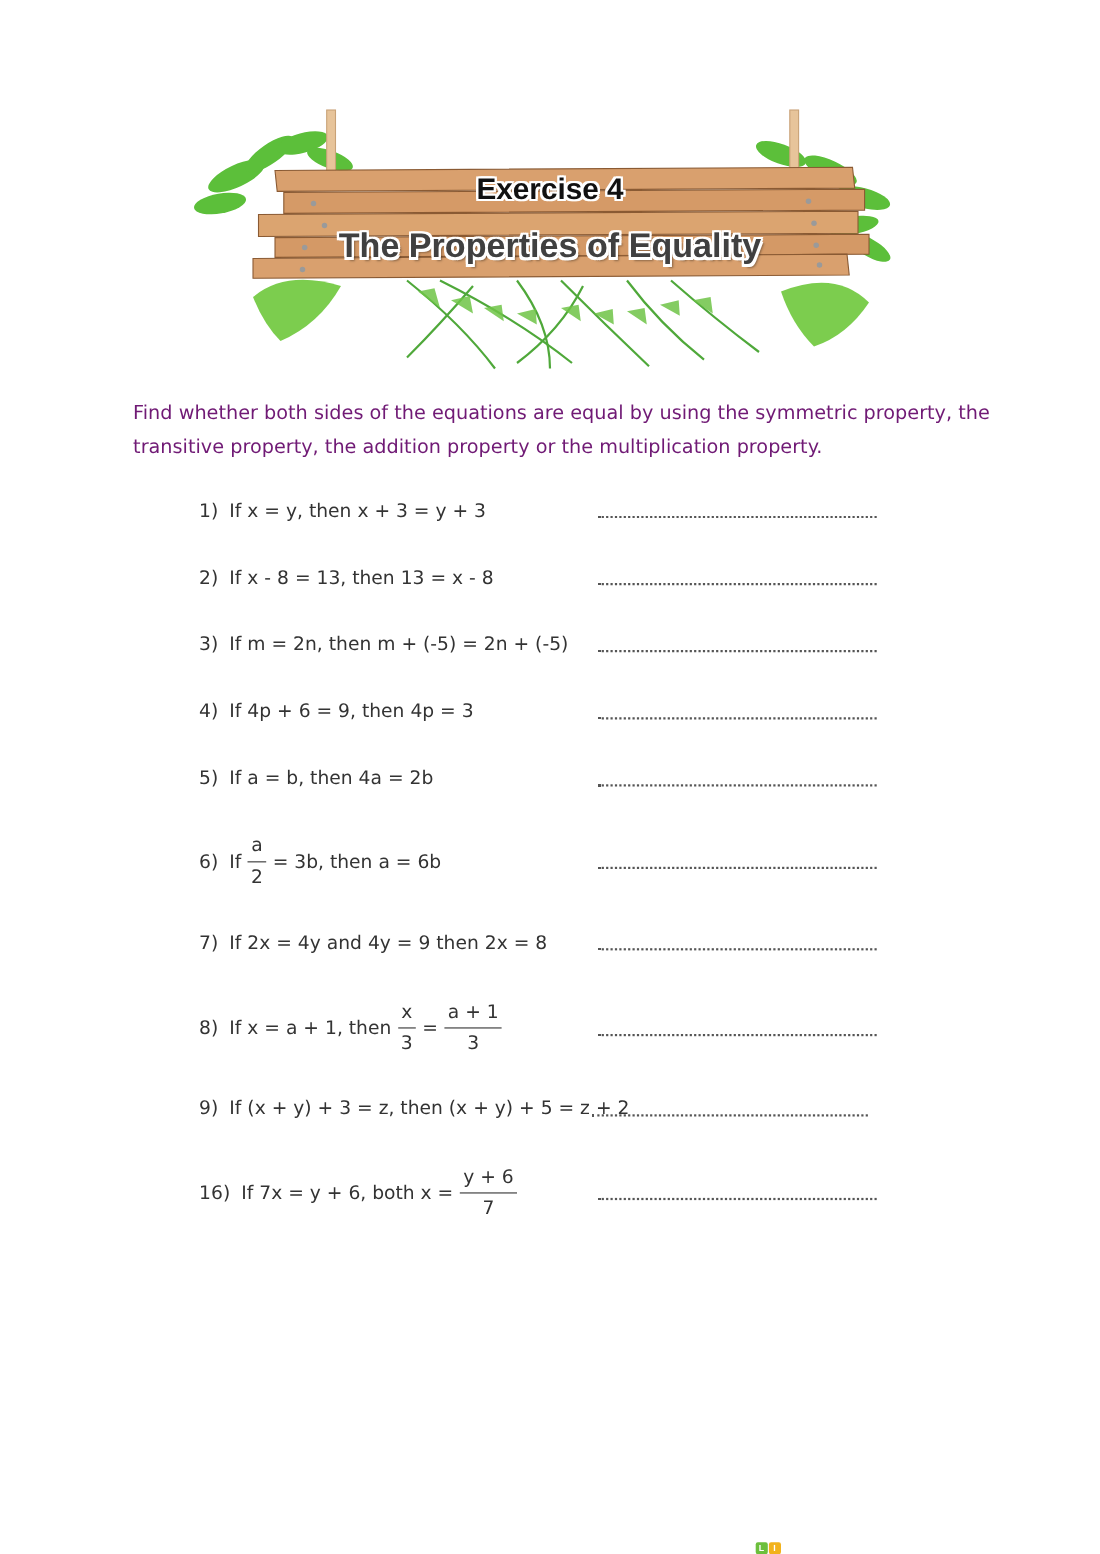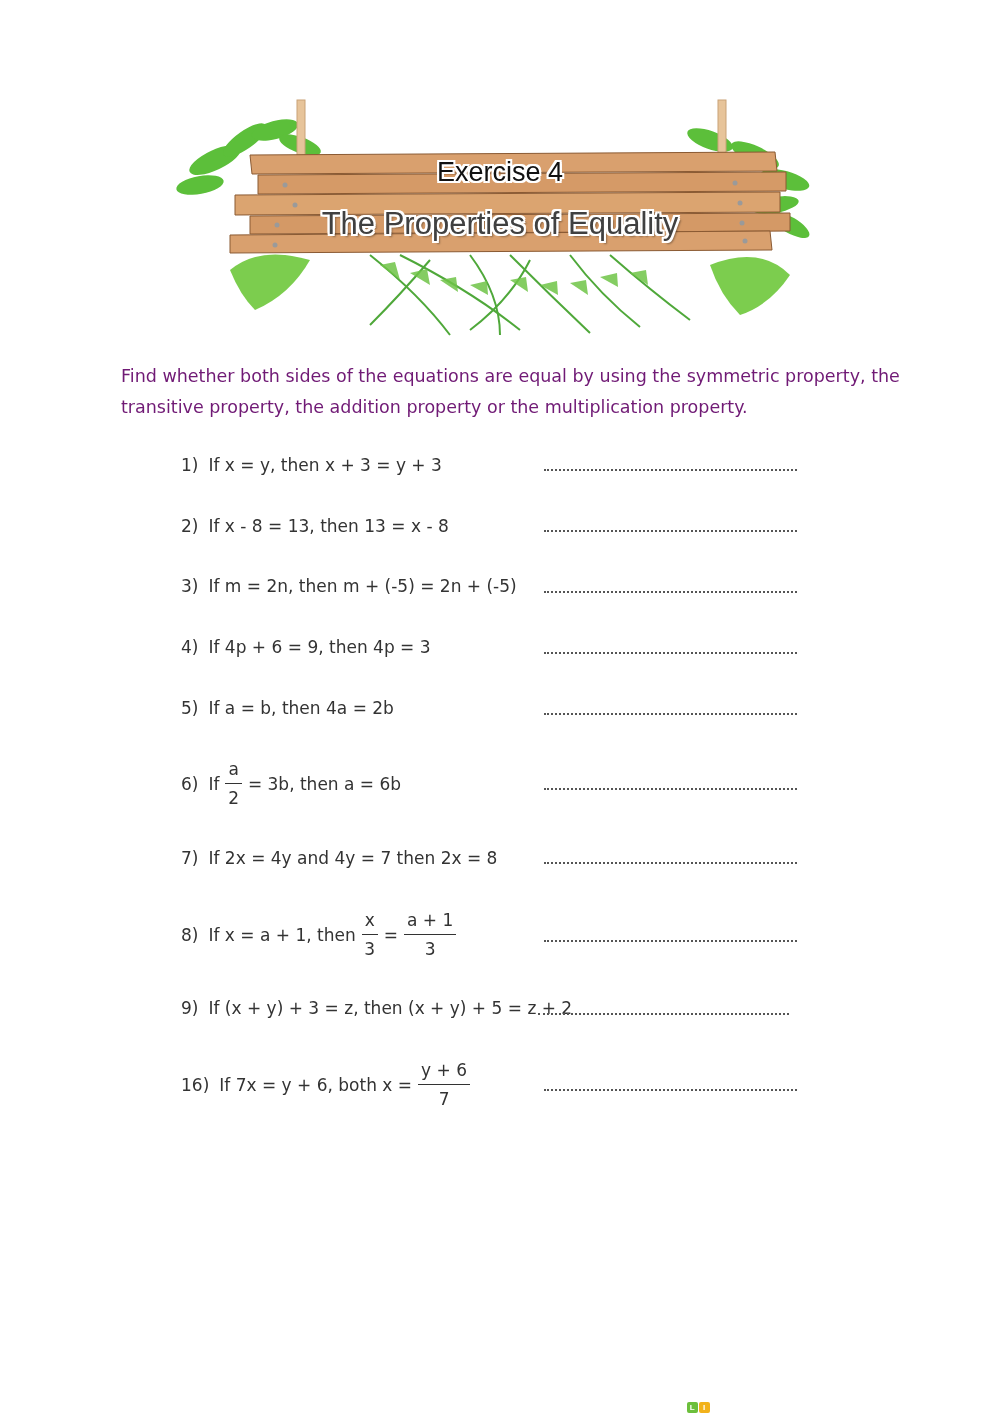--- a/index.html
+++ b/index.html
@@ -4,21 +4,21 @@
   <style>
     html, body { margin: 0; padding: 0; background: #ffffff; }
     body {
       width: 1000px; height: 1413px; position: relative; overflow: hidden;
       font-family: "DejaVu Sans", sans-serif; color: #222222;
     }
     .banner { position: absolute; left: 170px; top: 95px; width: 660px; height: 245px; }
     .banner svg { position: absolute; left: 0; top: 0; }
     .banner-title {
       position: absolute; left: 0; width: 660px; text-align: center;
-      font-family: "Liberation Sans", sans-serif; font-weight: normal;
+      font-family: "Liberation Sans", sans-serif; font-weight: bold;
     }
     .title-ex {
       top: 62px; font-size: 27px; color: #111111;
       text-shadow: -2px -2px 0 #fff, 2px -2px 0 #fff, -2px 2px 0 #fff, 2px 2px 0 #fff, 0 2px 0 #fff, 2px 0 0 #fff, -2px 0 0 #fff, 0 -2px 0 #fff;
     }
     .title-main {
       top: 111px; font-size: 31px; color: #404040;
       text-shadow: -2px -2px 0 #fff, 2px -2px 0 #fff, -2px 2px 0 #fff, 2px 2px 0 #fff, 0 2px 0 #fff, 2px 0 0 #fff, -2px 0 0 #fff, 0 -2px 0 #fff, 3px 3px 2px rgba(0,0,0,0.35);
     }
     .instructions {
@@ -161,21 +161,21 @@
     <span class="top">a</span>
     <span class="bar"></span>
     <span class="bot">2</span>
   </span>
   <span>= 3b, then a = 6b</span>
 </div>
 <div class="answer-line" style="top:786px;"></div>
 
 <div class="question" style="top:838px;">
   <span class="num">7)</span>
-  <span>If 2x = 4y and 4y = 7 then 2x = 8</span>
+  <span>If 2x = 4y and 4y = 9 then 2x = 8</span>
 </div>
 <div class="answer-line" style="top:860px;"></div>
 
 <div class="question" style="top:905px; height:60px;">
   <span class="num">8)</span>
   <span>If x = a + 1, then</span>
   <span class="frac">
     <span class="top">x</span>
     <span class="bar"></span>
     <span class="bot">3</span>

